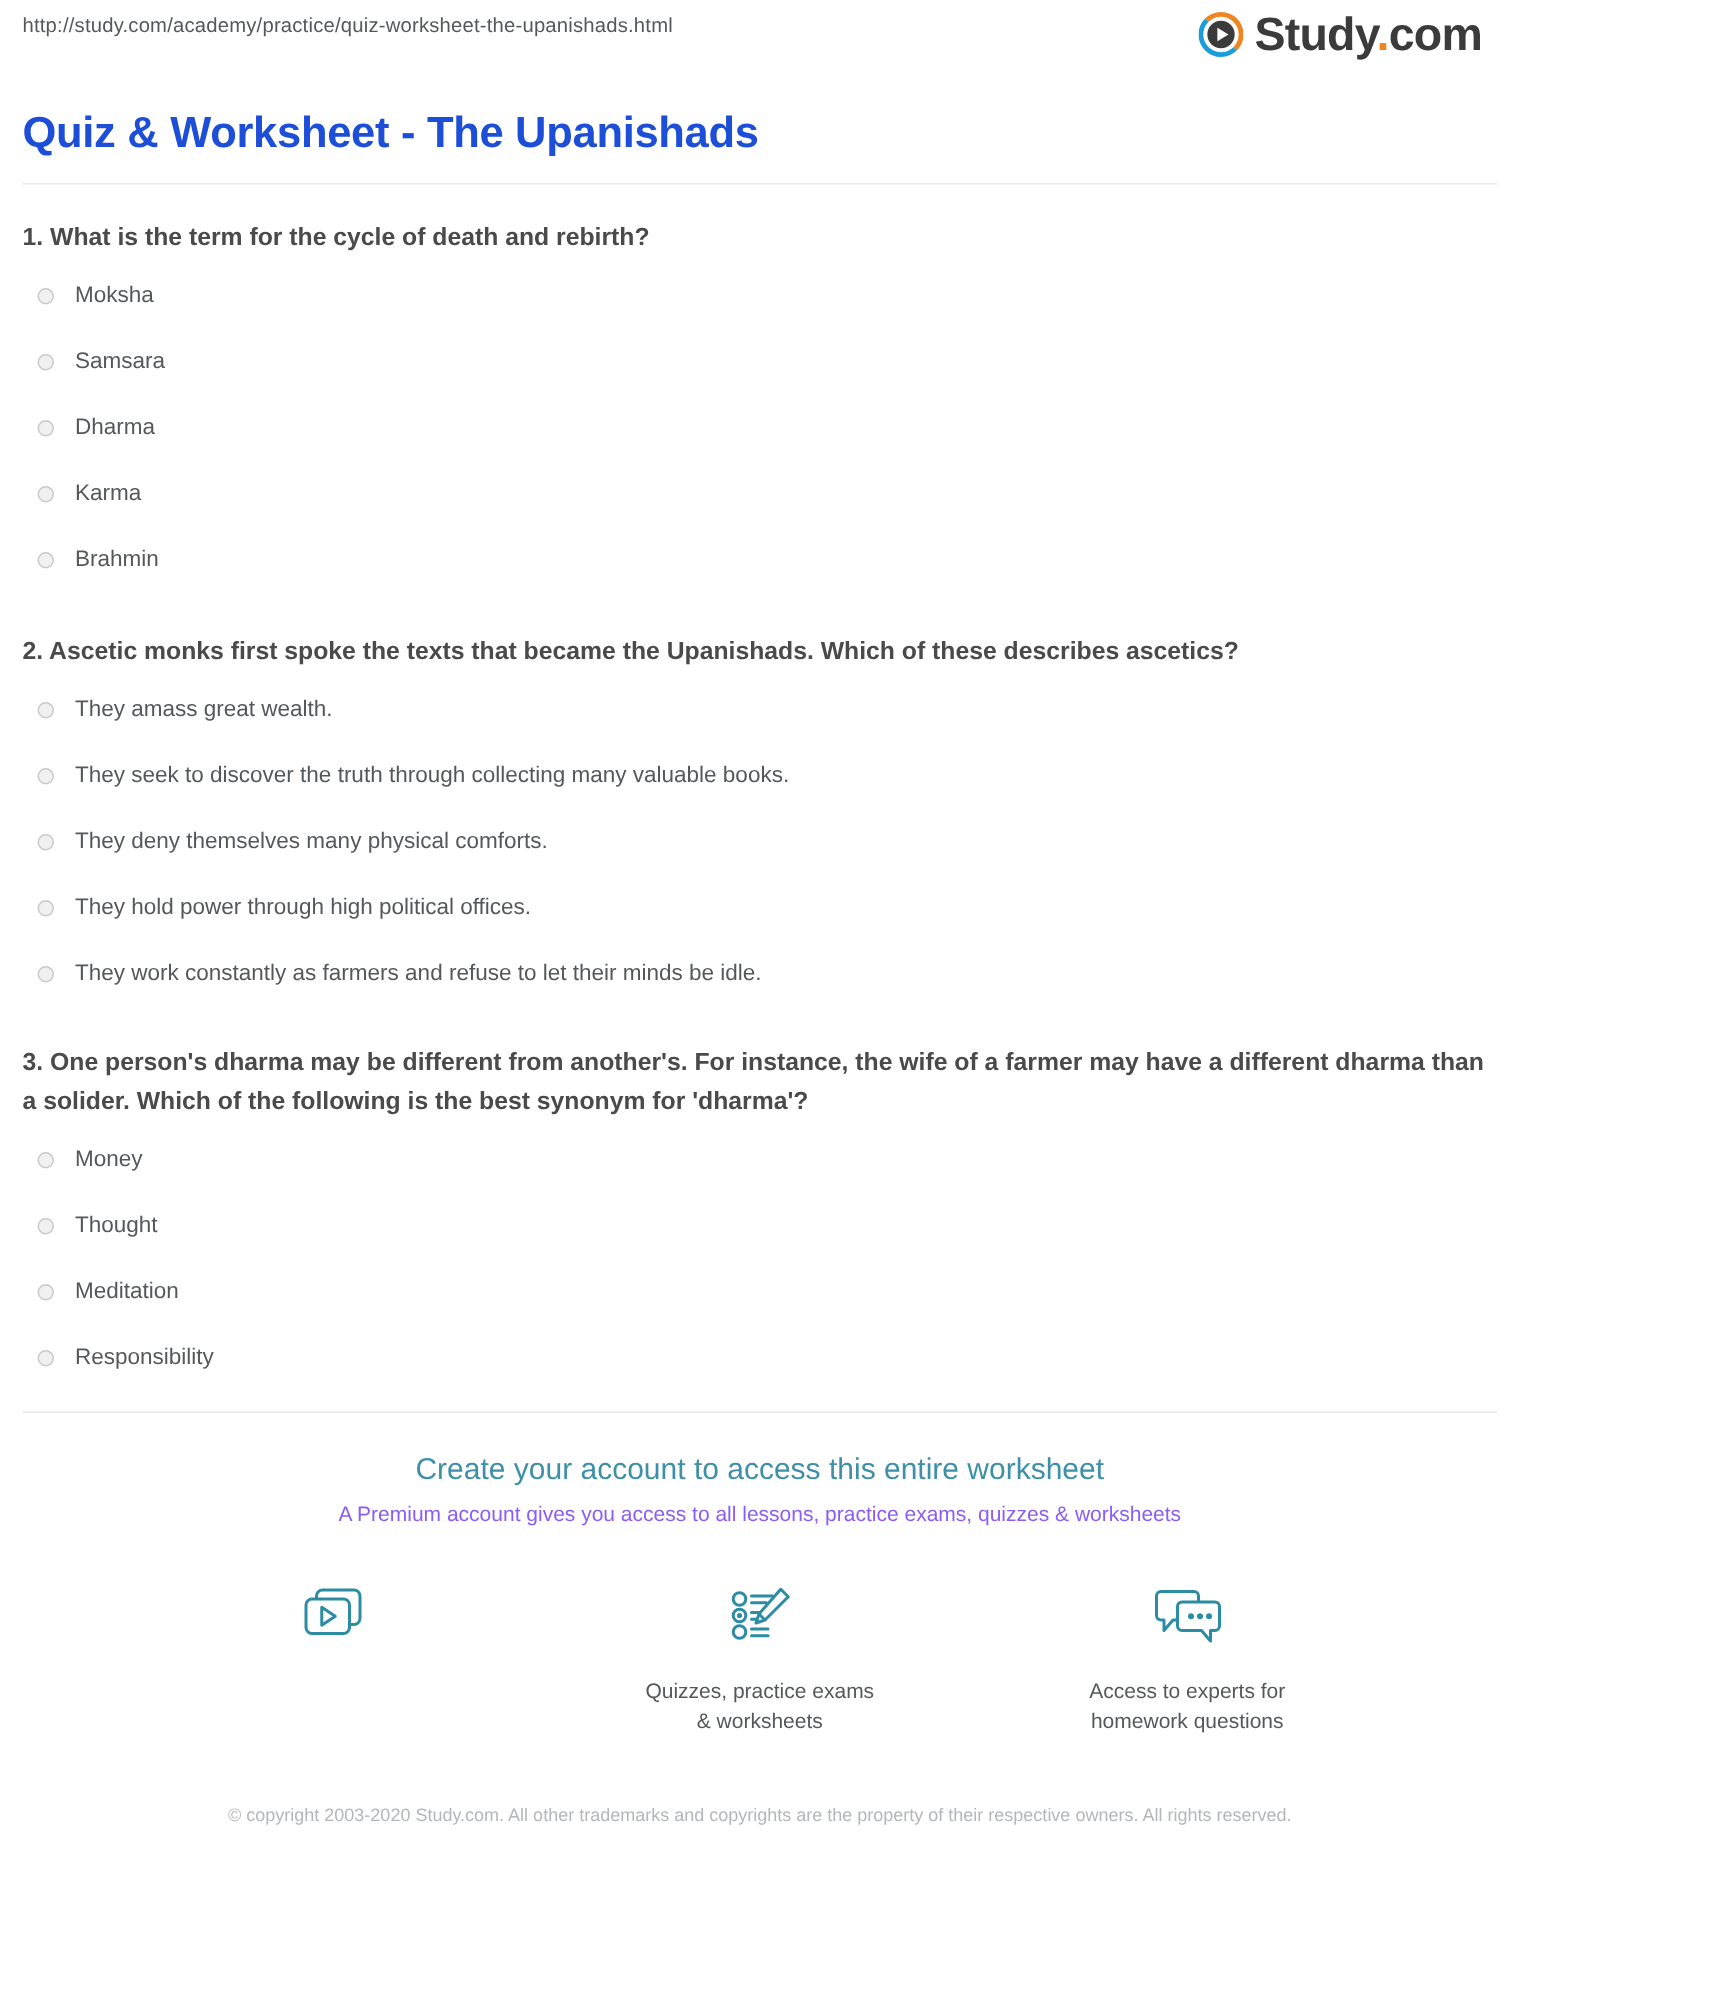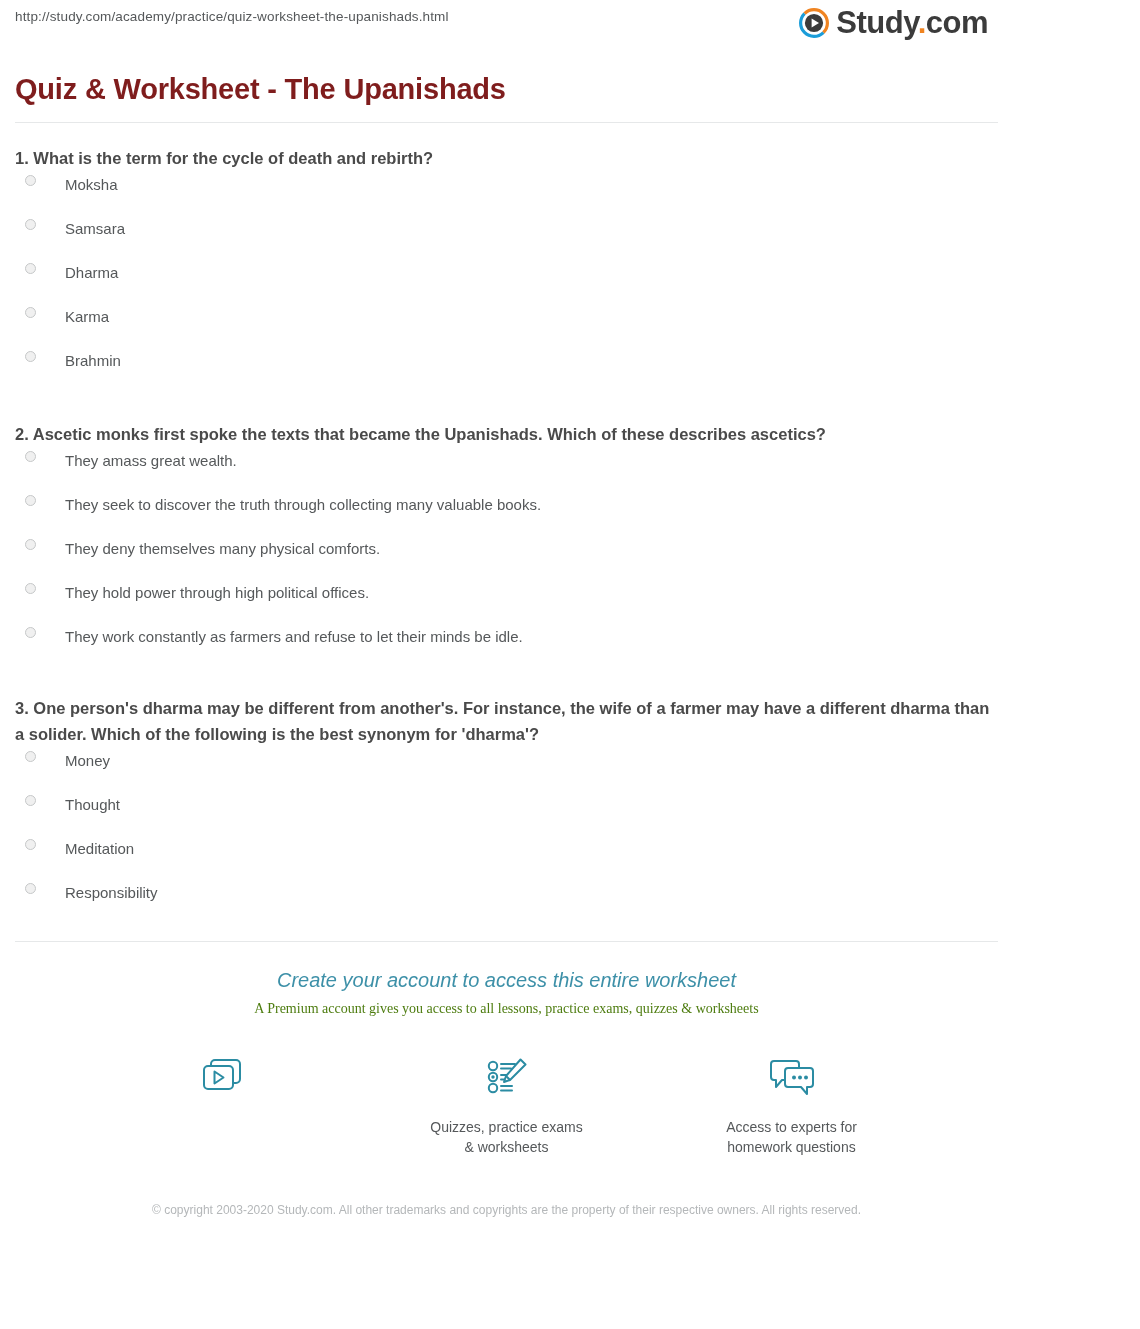--- a/index.html
+++ b/index.html
@@ -61,21 +61,21 @@
     letter-spacing: -0.5px;
   }
   .logo-text .dot { color: #f08421; }
 
   
   .title {
     margin: 8px 0 0 0;
     font-size: 29px;
     line-height: 38px;
     font-weight: 700;
-    color: #7f1d1d;
+    color: #1d4ed8;
     letter-spacing: -0.2px;
   }
 
   .divider {
     height: 1px;
     background: #e6e8e9;
     margin: 14px 0 0 0;
   }
 
   
@@ -90,24 +90,23 @@
     color: #4a4a4a;
     margin: 0 0 4px 0;
   }
   .answers {
     list-style: none;
     margin: 0;
     padding: 0;
   }
   .answer {
     display: flex;
-    align-items: flex-start;
+    align-items: center;
     height: 44px;
     padding-left: 10px;
-    gap: 15px;
   }
   .radio {
     width: 11px;
     height: 11px;
     flex: 0 0 11px;
     border-radius: 50%;
     border: 1px solid #c6c8c9;
     background: #f0f0f0;
     box-sizing: border-box;
     margin-right: 14px;
@@ -127,28 +126,26 @@
     text-align: center;
     padding-top: 24px;
   }
   .cta-link {
     display: inline-block;
     font-size: 20px;
     line-height: 28px;
     color: #3d90a8;
     text-decoration: none;
     cursor: pointer;
-    font-style: italic;
   }
   .cta-sub {
     font-size: 14px;
     line-height: 22px;
-    color: #4d7c0f;
+    color: #8b5cf6;
     margin-top: 4px;
-    font-family: Liberation Serif, serif;
   }
 
   .features {
     display: flex;
     justify-content: center;
     gap: 110px;
     margin-top: 30px;
   }
   .feature {
     width: 175px;

